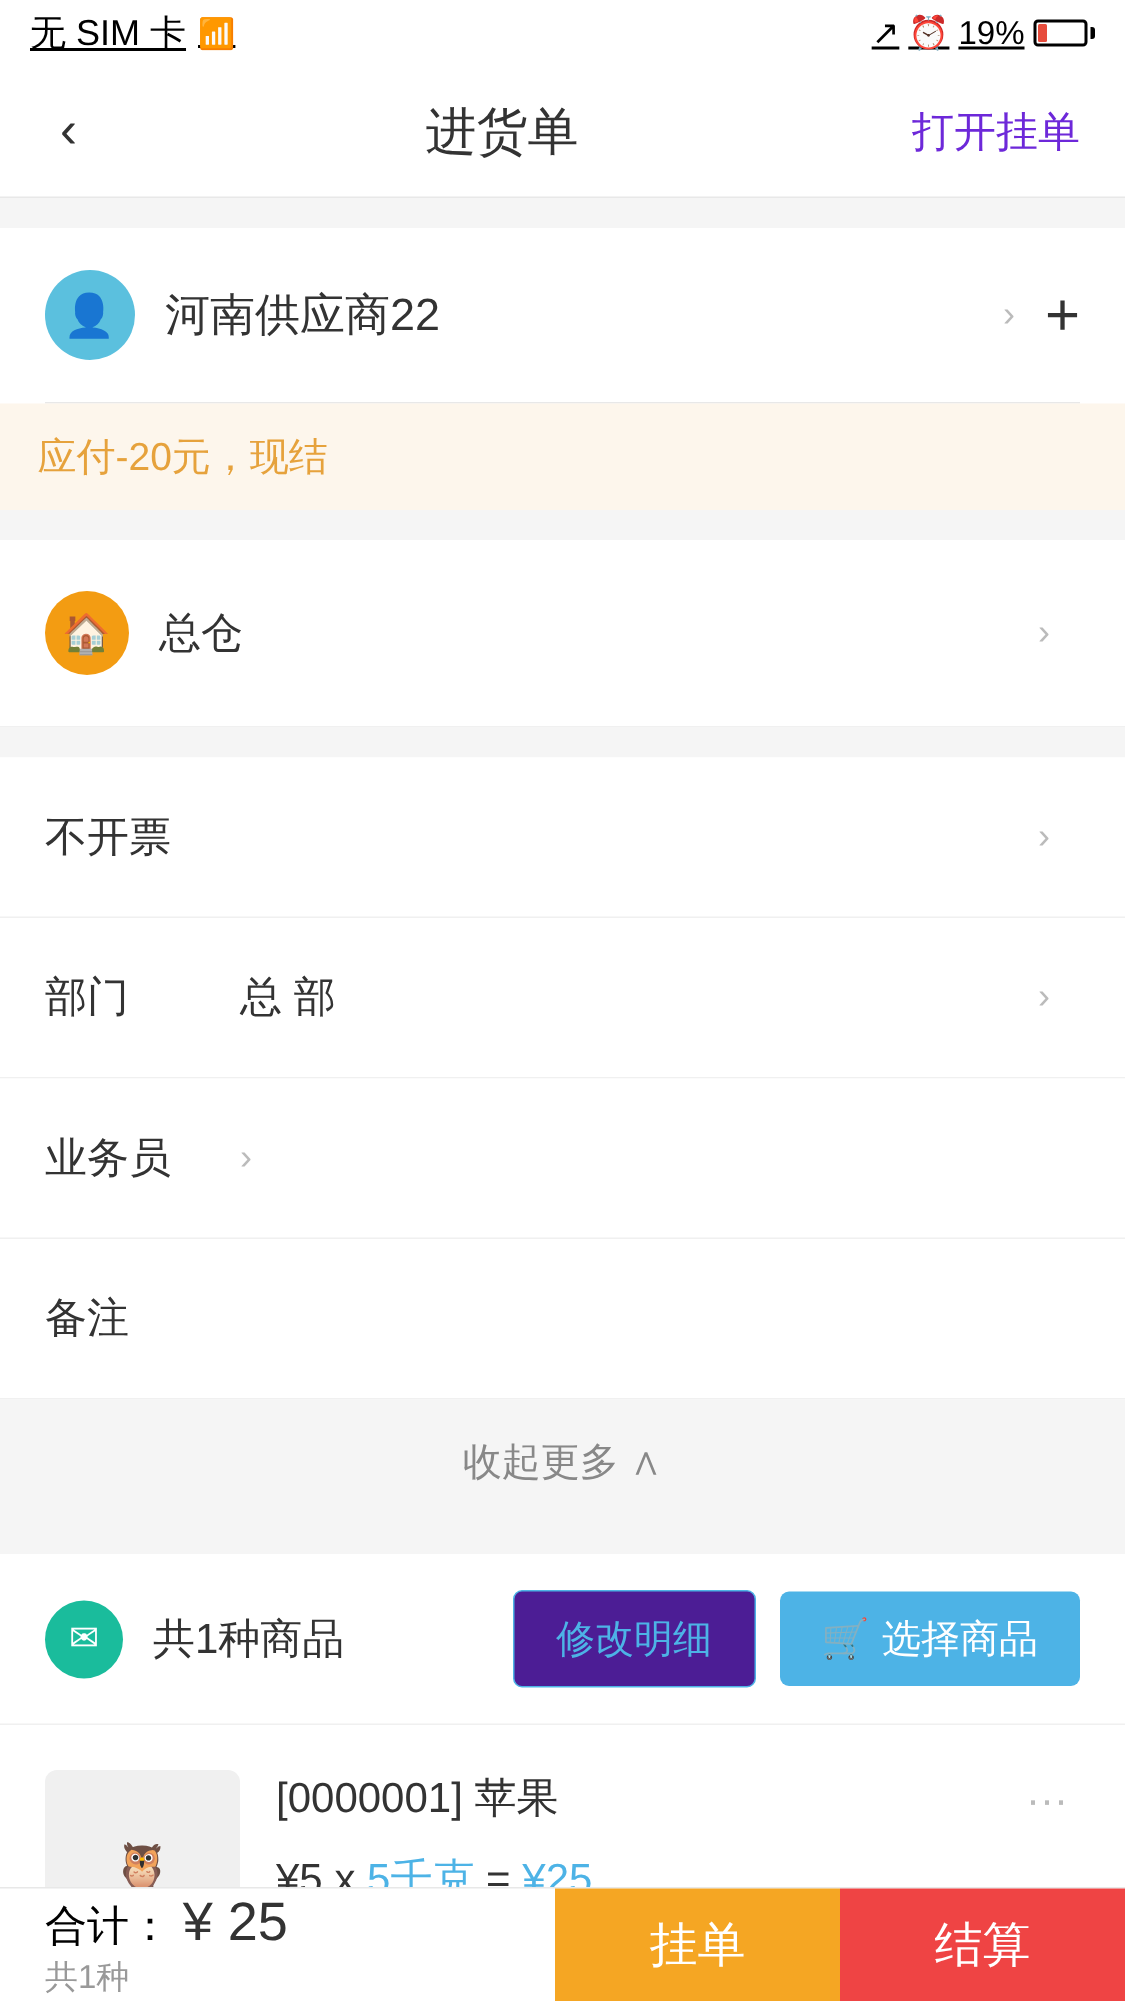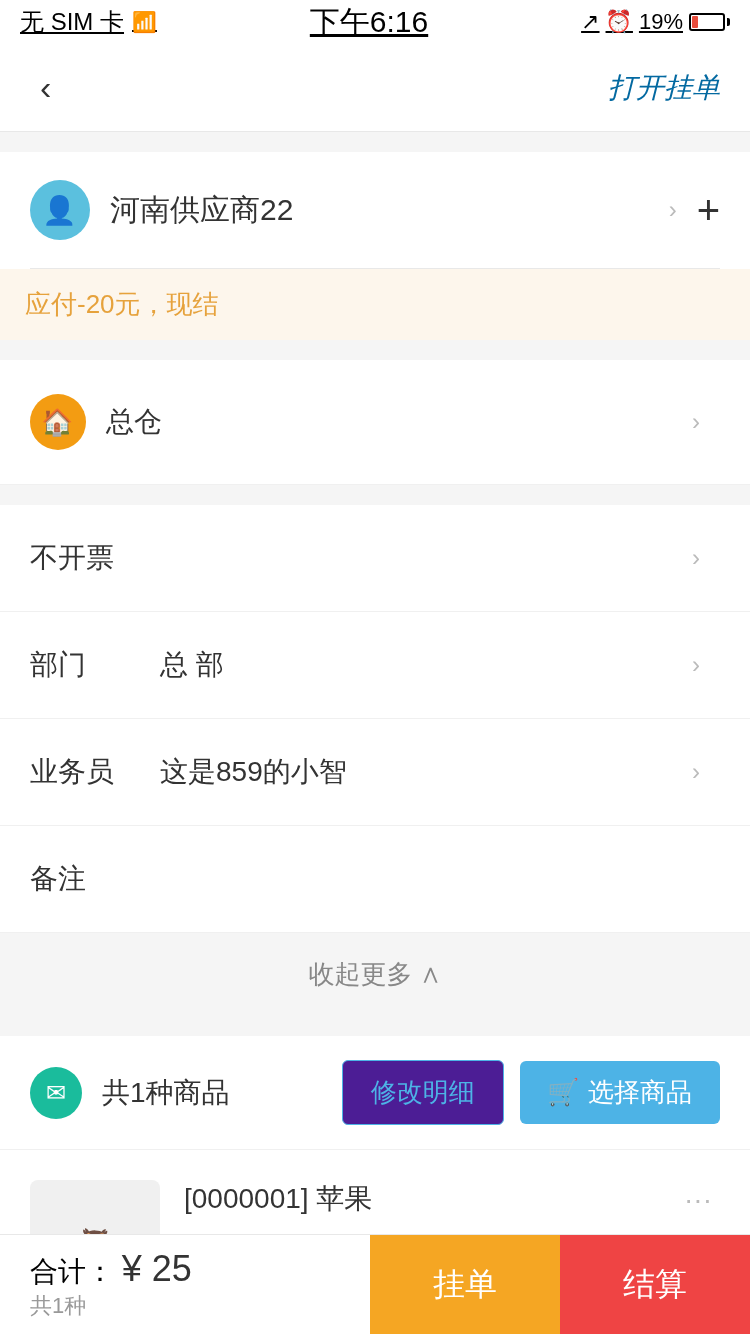--- a/index.html
+++ b/index.html
@@ -61,23 +61,22 @@
       cursor: pointer;
       padding: 10px;
     }
     .nav-title {
       font-size: 34px;
       font-weight: 500;
       color: #333;
     }
     .nav-right {
       font-size: 28px;
-      color: #0369a1;
-      cursor: pointer;
-      font-style: italic;
+      color: #6d28d9;
+      cursor: pointer;
     }
 
     
     .section-gap {
       height: 20px;
       background: #f5f5f5;
     }
 
     
     .card {
@@ -224,21 +223,21 @@
     .product-more {
       color: #bbb; font-size: 28px; align-self: flex-start; padding: 4px 8px; cursor: pointer;
     }
 
     
     .bottom-bar {
       position: fixed;
       bottom: 0;
       left: 0;
       width: 750px;
-      height: 100px;
+      height: 76px;
       display: flex;
       align-items: center;
       background: #fff;
       border-top: 1px solid #e8e8e8;
     }
     .total-section {
       flex: 1;
       padding: 0 30px;
       display: flex;
       flex-direction: column;
@@ -262,36 +261,36 @@
     }
   </style>
 </head>
 <body>
 
 <div class="status-bar">
   <div class="status-left">
     <span>无 SIM 卡</span>
     <span class="wifi-icon">📶</span>
   </div>
-  <div class="status-center">下午6:16</div>
   <div class="status-right">
     <span>↗</span>
     <span>⏰</span>
     <span>19%</span>
     <div class="battery-icon">
       <div class="battery-body">
         <div class="battery-fill"></div>
       </div>
       <div class="battery-cap"></div>
     </div>
   </div>
 </div>
 
 <div class="nav-bar">
   <span class="nav-back">‹</span>
+  <span class="nav-title">进货单</span>
   <span class="nav-right">打开挂单</span>
 </div>
 
 <div class="section-gap"></div>
 
 <div class="card">
   <div class="supplier-row">
     <div class="supplier-avatar">
       <span>👤</span>
     </div>
@@ -325,21 +324,20 @@
   </div>
 
   <div class="row-item">
     <span class="row-label">部门</span>
     <span class="row-value">总 部</span>
     <span class="chevron-right">›</span>
   </div>
 
   <div class="row-item">
     <span class="row-label">业务员</span>
-    <span class="row-value">这是859的小智</span>
     <span class="chevron-right">›</span>
   </div>
 
   <div class="row-item">
     <span class="row-label">备注</span>
   </div>
 </div>
 
 <div class="collapse-row">
   <span>收起更多 ∧</span>

